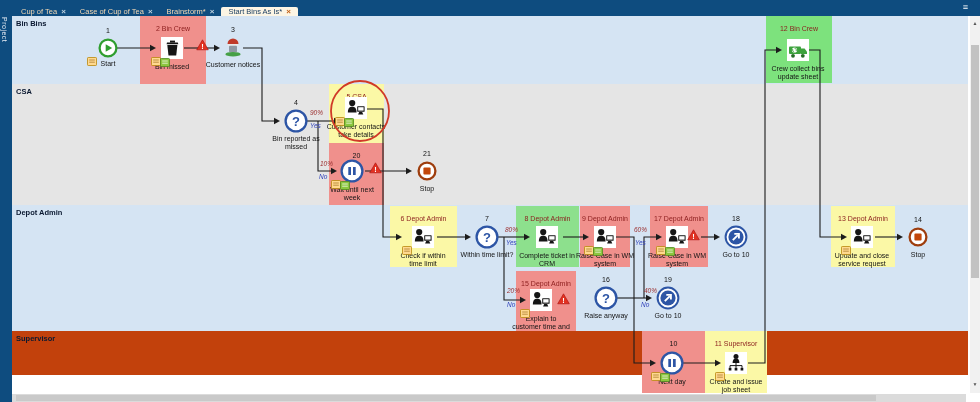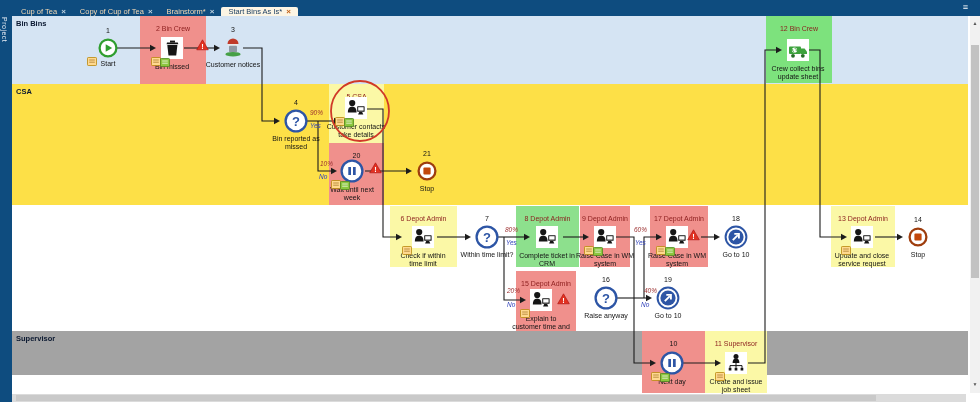--- a/index.html
+++ b/index.html
@@ -38,24 +38,27 @@
   #hthumb{position:absolute;left:4px;top:1px;width:860px;height:6px;background:#c9c9c9;}
 </style>
 </head>
 <body>
 
 <div id="canvas">
 
   <div class="lane" style="top:16px;height:68px;background:#d5e4f3;">
     <span class="lane-name">Bin Bins</span>
   </div>
-  <div class="lane" style="top:84px;height:121px;background:#fde047;">
+  <div class="lane" style="top:84px;height:121px;background:#e5e5e5;">
     <span class="lane-name">CSA</span>
   </div>
-  <div class="lane" style="top:331px;height:44px;background:#a3a3a3;">
+  <div class="lane" style="top:205px;height:126px;background:#d5e4f3;">
+    <span class="lane-name">Depot Admin</span>
+  </div>
+  <div class="lane" style="top:331px;height:44px;background:#c2410c;">
     <span class="lane-name">Supervisor</span>
   </div>
 
   <div id="box-layer">
       <div class="box" style="left: 140px; top: 16px; width: 66px; height: 68px; background: rgb(240, 144, 140); pointer-events: auto;"></div>
       <div class="hdr red" style="left: 130px; top: 25px; width: 86px;">
         <span style="display: block;">2 Bin Crew</span>
       </div>
       <div class="box" style="left: 329px; top: 84px; width: 55px; height: 59px; background: rgb(251, 248, 166); pointer-events: auto;"></div>
       <div class="hdr red" style="left: 319px; top: 93px; width: 75px;">
@@ -514,21 +517,21 @@
   <svg id="annot-layer" width="980" height="402">
       <ellipse cx="360" cy="111" rx="29" ry="30" fill="none" stroke="#d03a28" stroke-width="1.8"></ellipse>
     </svg>
 
   <div id="tabbar">
     <div class="tab">
       <span>Cup of Tea</span>
       <span class="tab-close">×</span>
     </div>
     <div class="tab">
-      <span>Copy of Cup of Tea</span>
+      <span>Case of Cup of Tea</span>
       <span class="tab-close">×</span>
     </div>
     <div class="tab">
       <span>Brainstorm*</span>
       <span class="tab-close">×</span>
     </div>
     <div class="tab active">
       <span>Start Bins As Is*</span>
       <span class="tab-close">×</span>
     </div>

